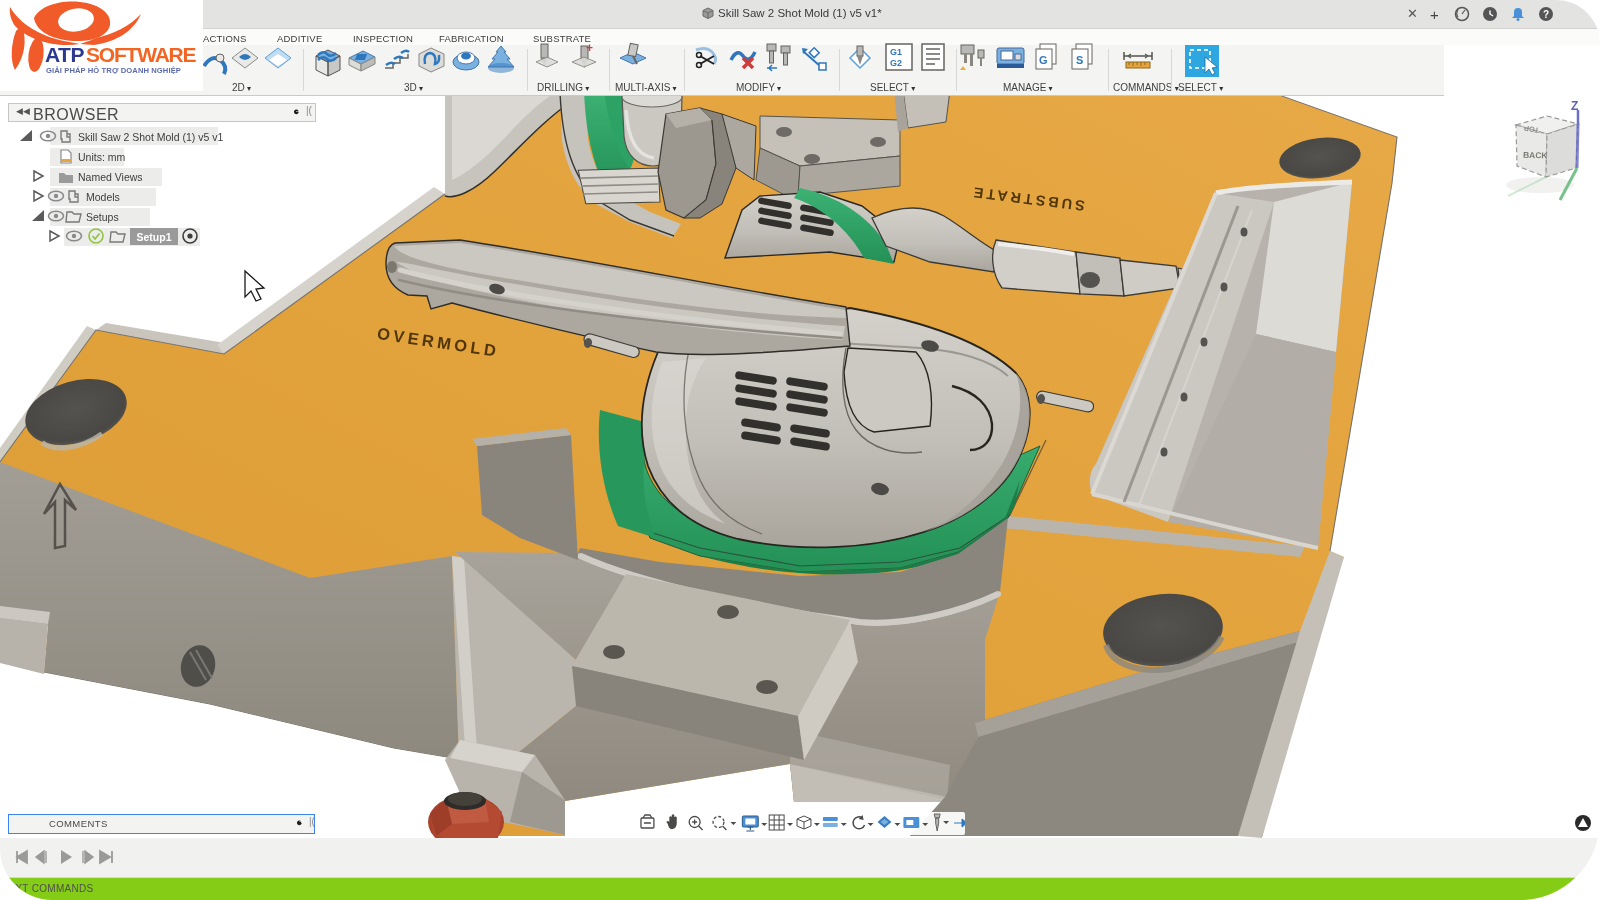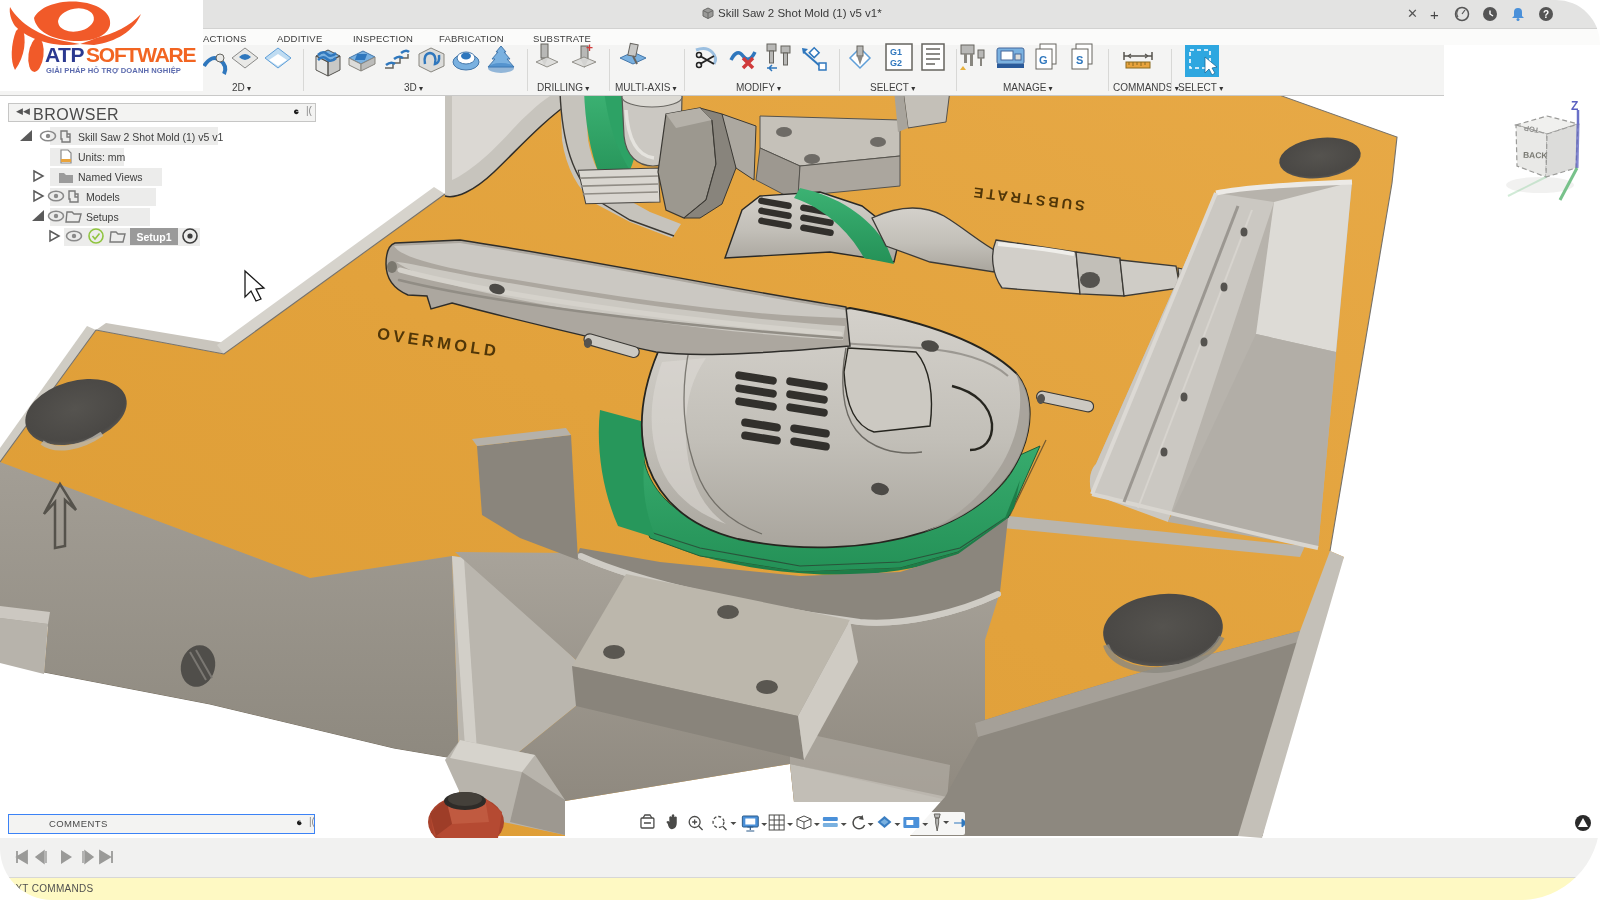--- a/index.html
+++ b/index.html
@@ -19,21 +19,21 @@
   #logo{position:absolute;left:0;top:0;width:203px;height:91px;background:#fff;z-index:30;}
   
   #browser{position:absolute;left:8px;top:103px;z-index:20;}
   #bheader{width:306px;height:17px;background:#f3f3f2;border:1px solid #c6c6c5;position:relative;}
   #bheader .cap{position:absolute;left:24px;top:2px;font-size:16px;color:#4a4a4a;letter-spacing:.5px;}
   
   #comments{position:absolute;left:8px;top:814px;width:305px;height:18px;background:#f3f3f2;border:1px solid #3b82f6;z-index:20;}
   #comments .cap{position:absolute;left:40px;top:3px;font-size:9.5px;color:#4a4a4a;letter-spacing:.4px;}
   #navbar{position:absolute;left:637px;top:812px;height:23px;background:rgba(255,255,255,.92);z-index:21;border-radius:2px;}
   #timeline{position:absolute;left:0;top:838px;width:1600px;height:39px;background:#f1f1f0;z-index:19;}
-  #statusbar{position:absolute;left:0;top:877px;width:1600px;height:23px;background:#fef9c3;border-top:1px solid #d7d7d6;z-index:19;}
+  #statusbar{position:absolute;left:0;top:877px;width:1600px;height:23px;background:#84cc16;border-top:1px solid #d7d7d6;z-index:19;}
   #statusbar .cap{position:absolute;left:2px;top:5px;font-size:10px;color:#4f4f4f;letter-spacing:.3px;}
   
   #cmask{position:absolute;left:0;top:0;width:1600px;height:900px;border-radius:26px 44px 80px 52px;
      box-shadow:0 0 0 120px #fff;z-index:50;pointer-events:none;}
   #canvas{position:absolute;left:0;top:0;z-index:1;}
   #ribicons{position:absolute;left:0;top:0;}
   #chrome-cover{position:absolute;left:0;top:0;width:1600px;height:95px;z-index:10;}
 </style>
 </head>
 <body>

